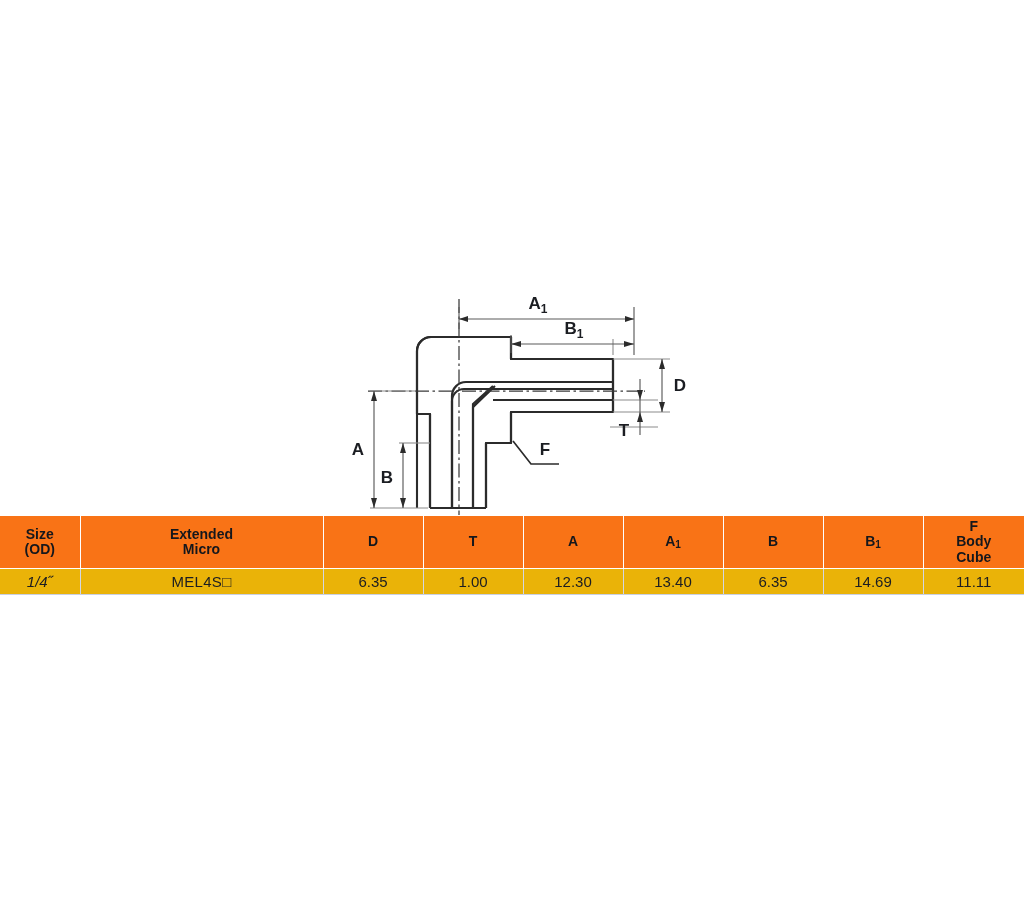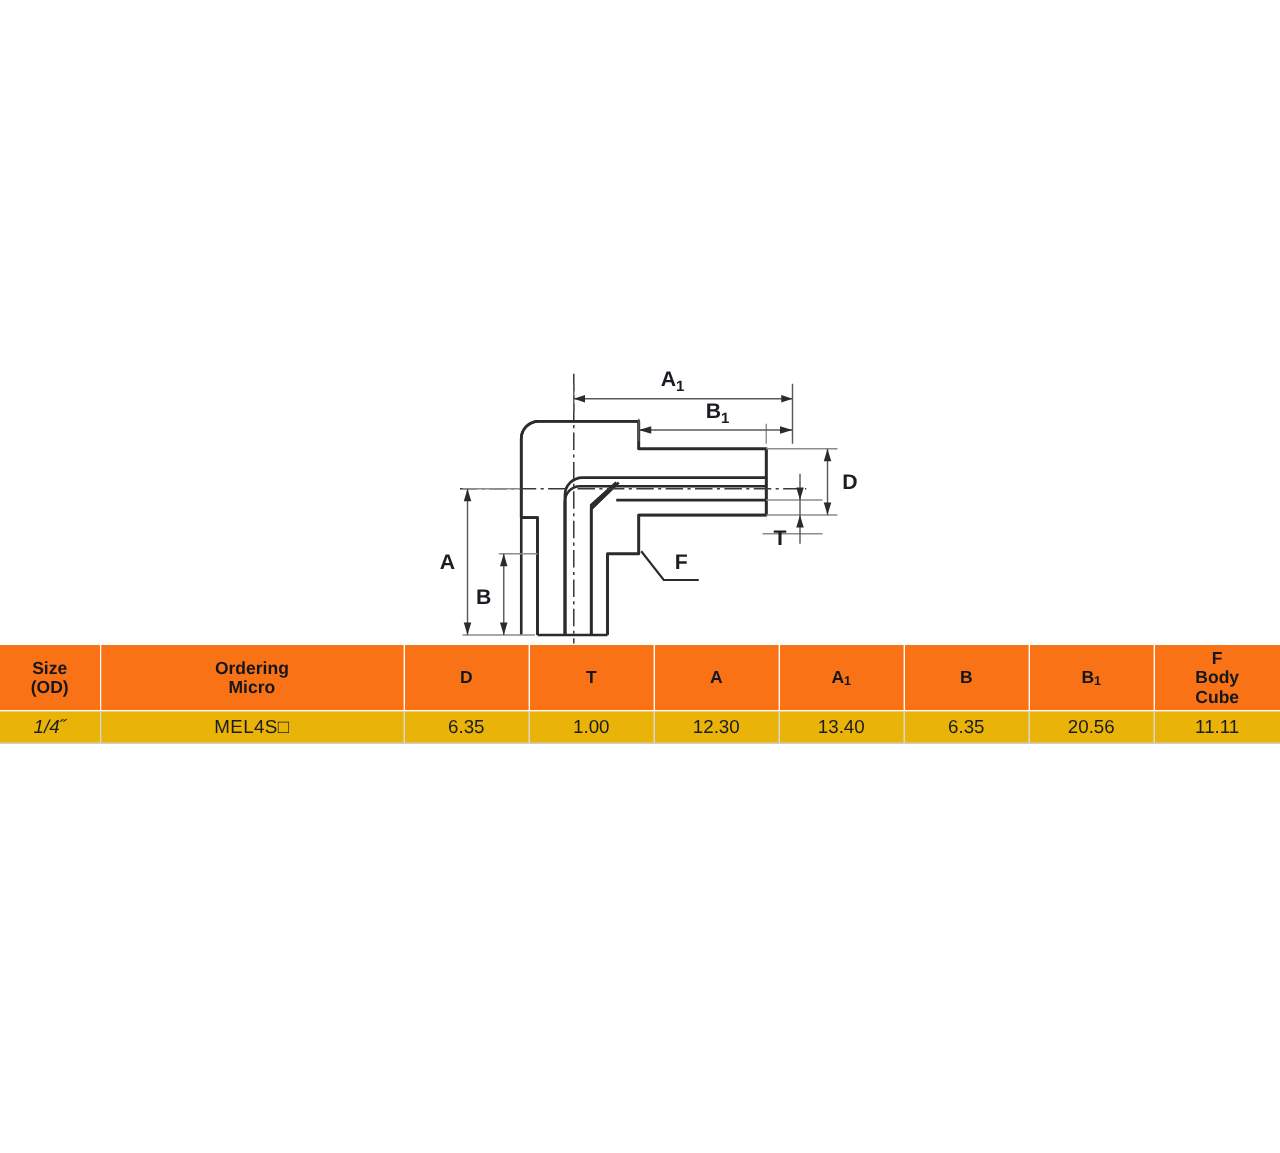--- a/index.html
+++ b/index.html
@@ -287,21 +287,21 @@
       <col style="width:100px">
       <col style="width:101px">
     </colgroup>
     <thead>
       <tr>
         <th>
           <span class="stack-line">Size</span>
           <span class="stack-line">(OD)</span>
         </th>
         <th>
-          <span class="stack-line">Ordering</span>
+          <span class="stack-line">Extended</span>
           <span class="stack-line">Micro</span>
         </th>
         <th>
           <span>D</span>
         </th>
         <th>
           <span>T</span>
         </th>
         <th>
           <span>A</span>
@@ -326,18 +326,18 @@
       <tr>
         <td class="size-cell">1/4˝</td>
         <td class="order-cell">
           <span>MEL4S</span><span>□</span>
         </td>
         <td>6.35</td>
         <td>1.00</td>
         <td>12.30</td>
         <td>13.40</td>
         <td>6.35</td>
-        <td>20.56</td>
+        <td>14.69</td>
         <td>11.11</td>
       </tr>
     </tbody>
   </table>
 </div>
 
 </body></html>

